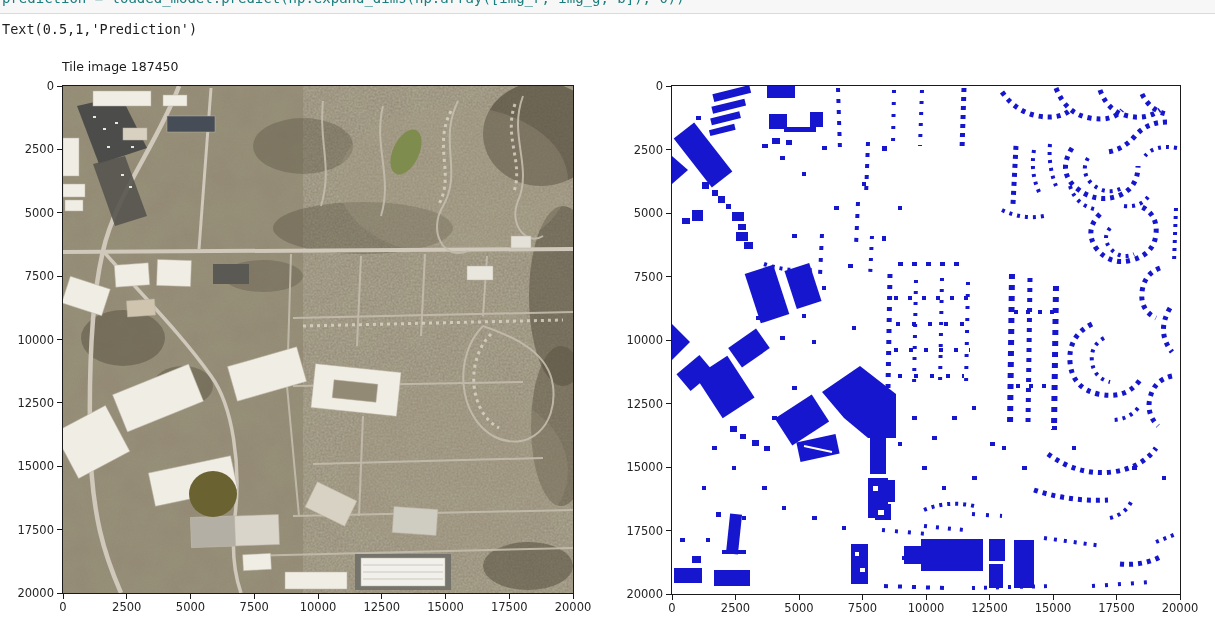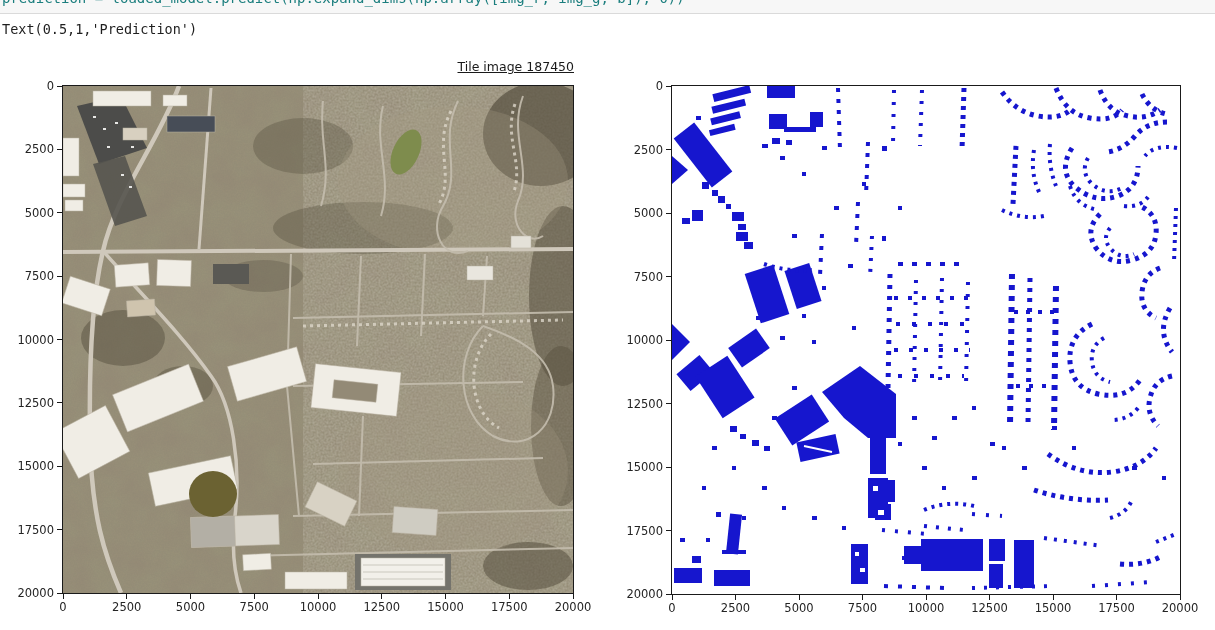--- a/index.html
+++ b/index.html
@@ -10,22 +10,22 @@
               border-bottom:1px solid #dadada;overflow:hidden;}
   #code-strip pre{margin:0;position:relative;top:-10px;left:2px;
                   font:14px/16px "DejaVu Sans Mono","Liberation Mono",monospace;
                   color:var(--teal,#1b7e7e);white-space:pre;}
   
   #out-text{position:absolute;top:20px;left:2px;margin:0;
             font:13.5px/18px "DejaVu Sans Mono","Liberation Mono",monospace;color:#1e1e1e;text-align:center;}
   
   .plot{position:absolute;top:85px;}
   .plot-area{position:relative;border:1px solid var(--ax,#1a1a1a);background:#fff;}
-  .plot-title{position:absolute;top:-26px;left:0;width:100%;text-align:right;
-              font-size:12.5px;color:#1a1a1a;white-space:nowrap;text-decoration:underline;}
+  .plot-title{position:absolute;top:-26px;left:0;width:100%;text-align:left;
+              font-size:12.5px;color:#1a1a1a;white-space:nowrap;}
   .xmark{position:absolute;bottom:-6px;width:1px;height:5px;background:var(--ax,#1a1a1a);}
   .ymark{position:absolute;left:-6px;width:5px;height:1px;background:var(--ax,#1a1a1a);}
   .xtick{position:absolute;top:calc(100% + 7px);transform:translateX(-50%);
          font-size:11.5px;color:#242424;white-space:nowrap;}
   .ytick{position:absolute;right:calc(100% + 9px);transform:translateY(-50%);
          font-size:11.5px;color:#242424;white-space:nowrap;}
   svg{display:block;}
   
   .c4,.c5,.c6{fill:none;stroke:var(--blue,#1616ce);}
   .c4{stroke-width:4;stroke-dasharray:3 5;}

